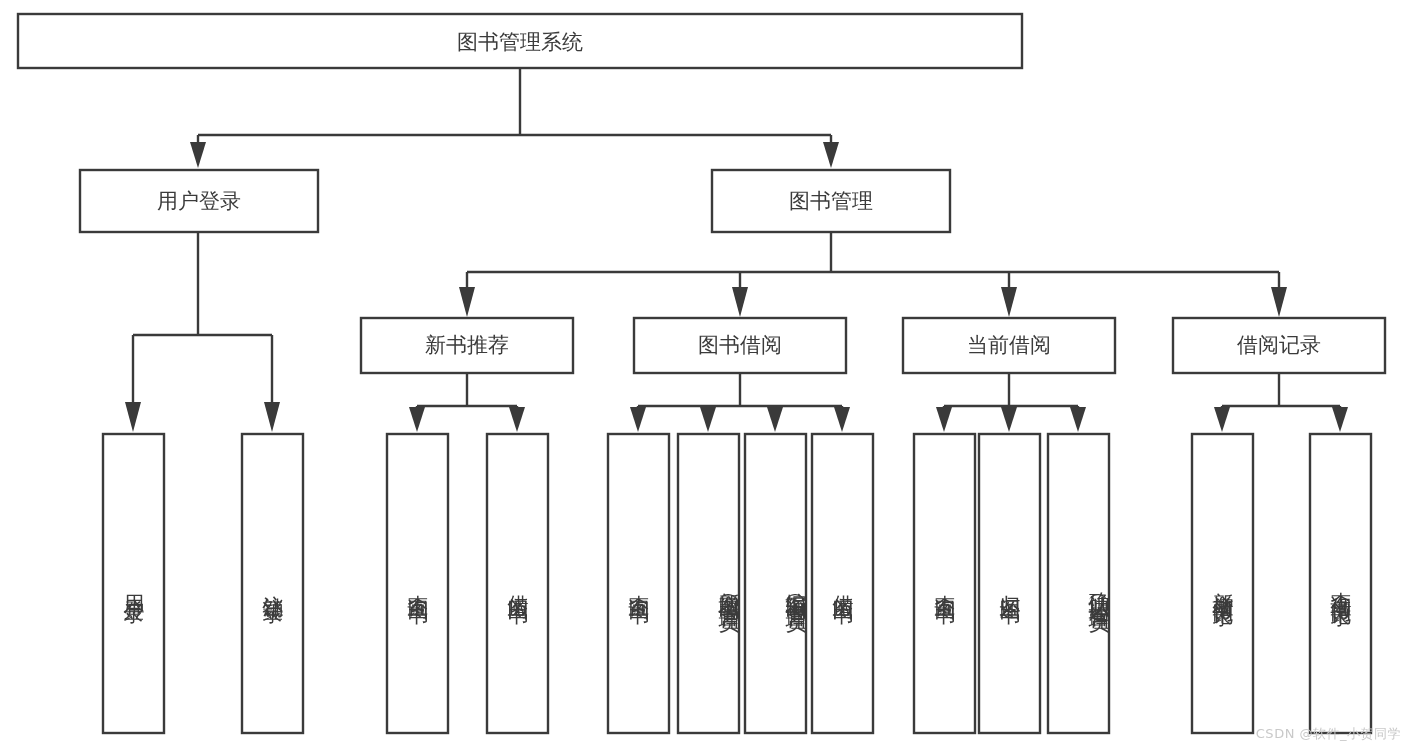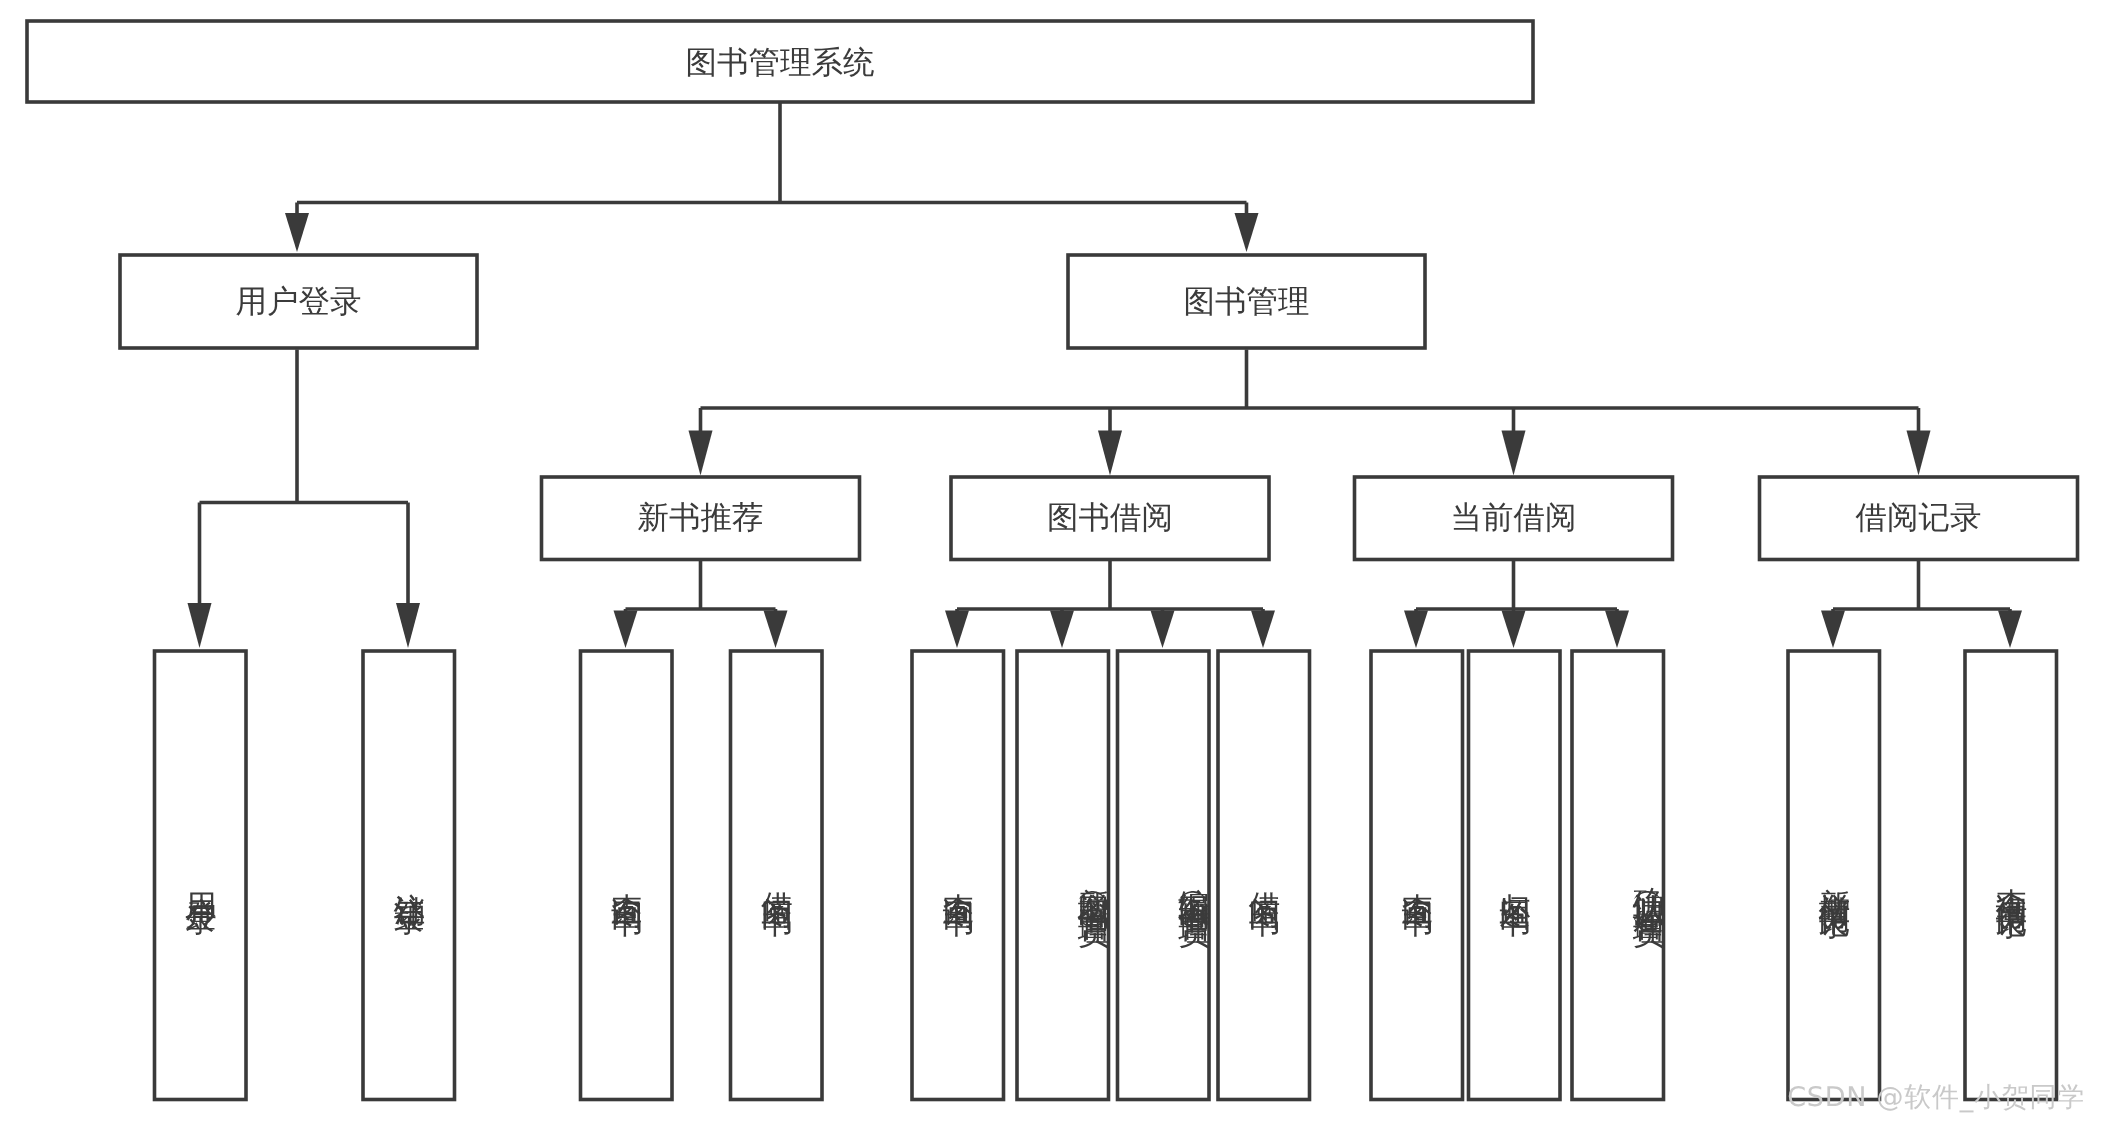--- a/index.html
+++ b/index.html
@@ -60,25 +60,25 @@
     letter-spacing: 3px;
     color: #3b3b3b;
     font-family: "DejaVu Sans", "Liberation Sans", sans-serif;
     font-size: 21px;
     line-height: 1;
     white-space: nowrap;
     pointer-events: none;
   }
   .watermark {
     position: absolute;
-    right: 15px;
+    right: 4px;
     bottom: 4px;
     color: #c9c9c9;
     font-family: "DejaVu Sans", "Liberation Sans", sans-serif;
-    font-size: 18px;
+    font-size: 13px;
     letter-spacing: 0.5px;
     user-select: none;
   }
 </style>
 </head>
 <body>
 
 <div id="diagram-root">
 
   <svg id="flow-svg" viewBox="0 0 1405 747">

